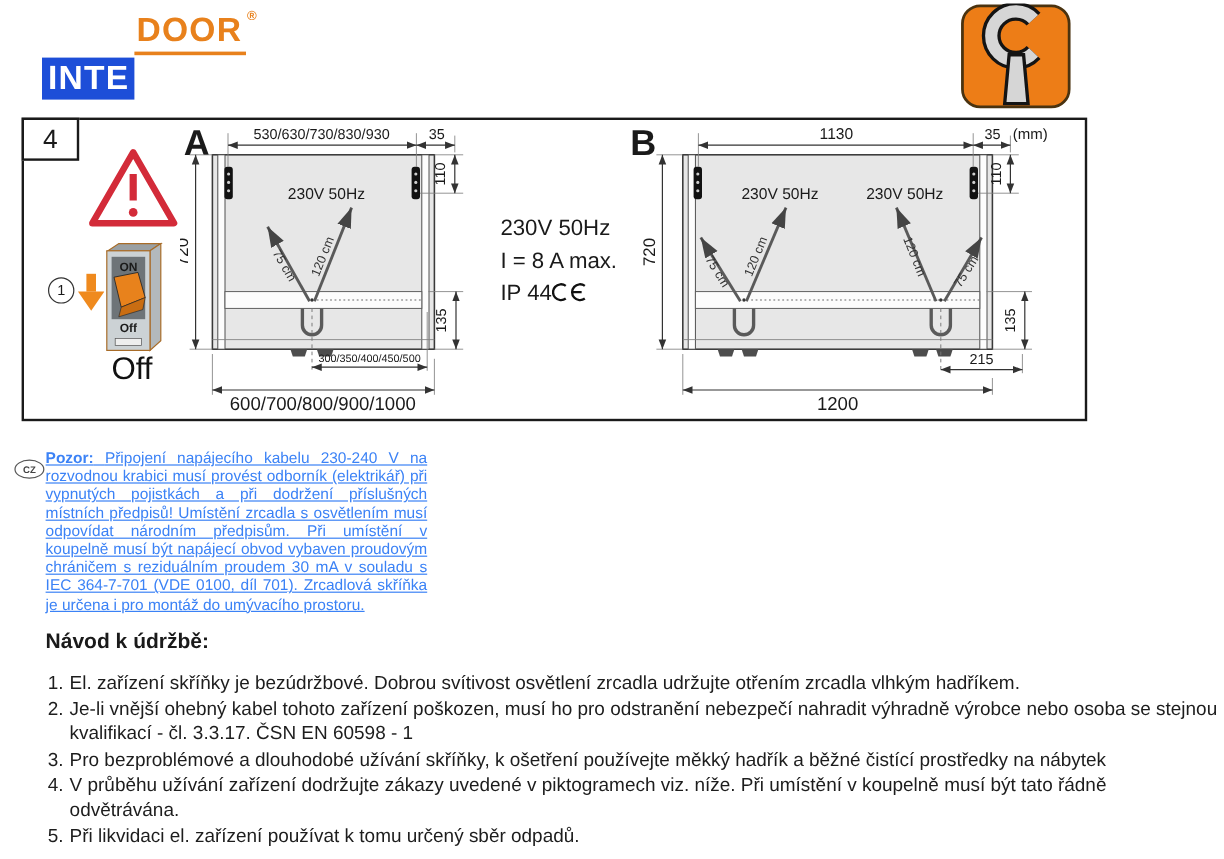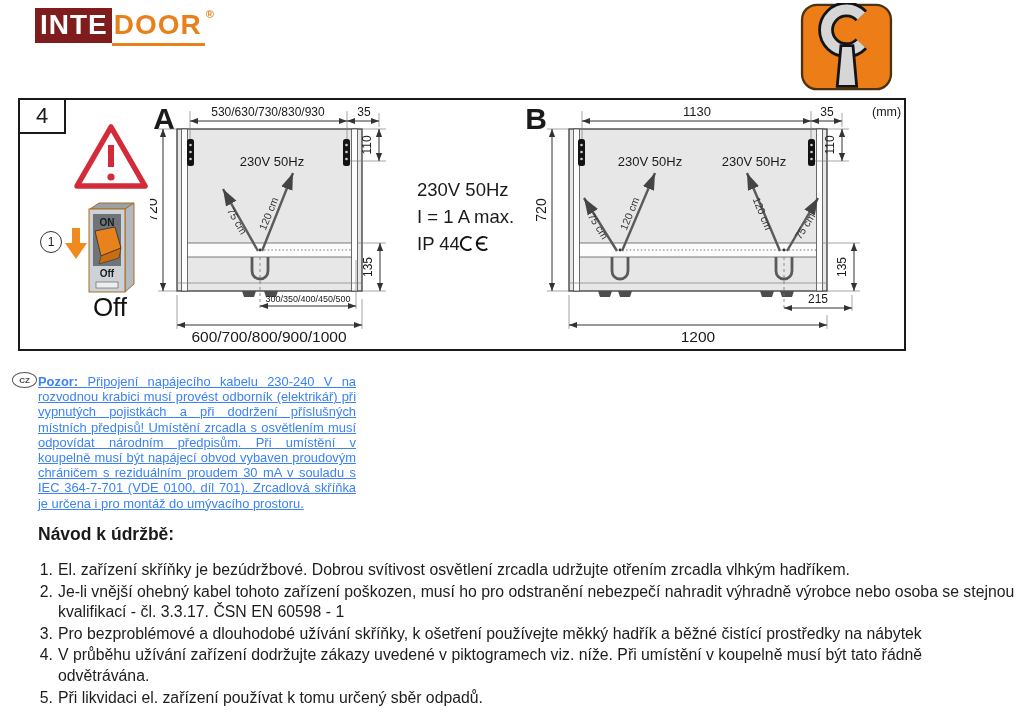--- a/index.html
+++ b/index.html
@@ -1,39 +1,39 @@
 <!DOCTYPE html>
 <html><head>
 <meta charset="utf-8">
 <style>
   html,body{margin:0;padding:0;background:#fff;}
   .page{position:relative;width:1020px;height:716px;background:#ffffff;
         font-family:"Liberation Sans",sans-serif;color:#1a1a1a;overflow:hidden;}
 
   
   .logo{position:absolute;left:35px;top:8px;display:flex;align-items:flex-start;}
-  .logo-inte{background:#7f1d1d;color:#fff;font-weight:bold;font-size:28px;line-height:30px;
-             padding:2px 4px 3px 5px;letter-spacing:1px;}
+  .logo-inte{background:#1d4ed8;color:#fff;font-weight:bold;font-size:28px;line-height:30px;
+             padding:2px 4px 3px 5px;letter-spacing:1px;margin-top:40px;}
   .logo-door{color:#E8811C;font-weight:bold;font-size:28px;line-height:30px;padding:2px 3px 3px 2px;
              letter-spacing:1px;border-bottom:3px solid #E8811C;}
   .logo-reg{color:#E8811C;font-size:11px;font-weight:bold;margin-left:1px;}
   .doc-title{position:absolute;left:402px;top:4px;font-size:42px;font-weight:bold;letter-spacing:1px;}
   .wrench-box{position:absolute;left:800px;top:3px;width:93px;height:88px;}
 
   
   .panel{position:absolute;left:18px;top:98px;width:884px;height:249px;border:2px solid #1a1a1a;background:#fff;}
   .step-no{position:absolute;top:-2px;left:-2px;width:44px;height:32px;background:#fff;
            border:2px solid #1a1a1a;display:flex;align-items:center;justify-content:center;font-size:22px;}
   .warn-tri{position:absolute;left:52px;top:22px;width:78px;height:70px;}
   .breaker{position:absolute;left:60px;top:100px;width:62px;height:96px;}
   .step-badge{position:absolute;left:20px;top:131px;width:20px;height:20px;border:1.5px solid #333;
               border-radius:50%;display:flex;align-items:center;justify-content:center;font-size:12px;background:#fff;}
   .down-arrow{position:absolute;left:45px;top:128px;width:22px;height:32px;}
   .off-big{position:absolute;left:54px;top:192px;width:72px;text-align:center;font-size:26px;color:#111;}
-  .mm-note{position:absolute;left:824px;top:5px;font-size:12.5px;margin-left:28px;}
+  .mm-note{position:absolute;left:824px;top:5px;font-size:12.5px;}
   .svgA{position:absolute;left:130px;top:3px;}
   .svgB{position:absolute;left:502px;top:3px;}
   .specs{position:absolute;left:397px;top:76px;font-size:18.5px;line-height:27px;white-space:nowrap;}
   .specs .row{display:flex;align-items:center;gap:0;}
 
   svg text{font-family:"Liberation Sans",sans-serif;fill:#1a1a1a;}
   .diag-label{font-size:30px;font-weight:bold;}
   .dimtxt{font-size:12px;}
   .dimtxt-lg{font-size:15.5px;}
   .dimtxt-sm{font-size:9px;}
@@ -45,21 +45,21 @@
   .dotline{stroke:#666;stroke-width:0.9;fill:none;stroke-dasharray:1.5,2.2;}
   .cable{stroke:#5a5a5a;stroke-width:2.4;fill:none;}
   .loop{stroke:#5a5a5a;stroke-width:2.8;fill:none;}
   .cab{fill:#e7e7e7;stroke:#3a3a3a;stroke-width:1.3;}
   .rail{fill:#fdfdfd;stroke:#4a4a4a;stroke-width:0.8;}
   .band{fill:#fcfcfc;stroke:#5a5a5a;stroke-width:0.8;}
   .bracket{fill:#121212;}
   .foot{fill:#4d4d4d;}
 
   
-  .cz-badge{position:absolute;left:12px;top:372px;width:23px;height:14px;border:1.2px solid #555;
+  .cz-badge{position:absolute;left:12px;top:383px;width:23px;height:14px;border:1.2px solid #555;
             border-radius:50%;display:flex;align-items:center;justify-content:center;
             font-size:8px;font-weight:bold;color:#444;background:#fff;}
   .warn-par{position:absolute;left:38px;top:374px;width:318px;font-size:12.9px;line-height:15.2px;
             text-align:justify;color:#3b82f6;text-decoration:underline;}
 
   
   .maint-head{position:absolute;left:38px;top:524px;font-size:17.5px;font-weight:bold;}
   .maint-list{position:absolute;left:30px;top:560px;width:986px;}
   .mi{display:flex;font-size:15.8px;line-height:20.6px;margin-bottom:1px;color:#1d1d1d;}
   .mi .num{width:23px;flex-shrink:0;text-align:right;margin-right:5px;}
@@ -185,21 +185,21 @@
       <text x="158" y="199" text-anchor="middle" class="dimtxt-sm">300/350/400/450/500</text>
 
       <line x1="27" y1="192" x2="27" y2="226" class="extline"></line>
       <line x1="212" y1="196" x2="212" y2="226" class="extline"></line>
       <line x1="27" y1="222" x2="212" y2="222" class="dimline" marker-start="url(#arA)" marker-end="url(#arA)"></line>
       <text x="119" y="239" text-anchor="middle" class="dimtxt-lg">600/700/800/900/1000</text>
     </svg>
 
     <div class="specs">
       <div>230V  50Hz</div>
-      <div>I = 1 A max.</div>
+      <div>I = 8 A max.</div>
       <div class="row">
         <span>IP 44</span>
         <svg width="30" height="17" viewBox="0 0 34 18">
           <path d="M13,3 A7.5,7.5 0 1 0 13,15" fill="none" stroke="#111" stroke-width="2.2"></path>
           <path d="M31,3 A7.5,7.5 0 1 0 31,15 M20,9 L28,9" fill="none" stroke="#111" stroke-width="2.2"></path>
         </svg>
       </div>
     </div>
 
     <svg class="svgB" width="382" height="244" viewBox="0 0 382 244">

